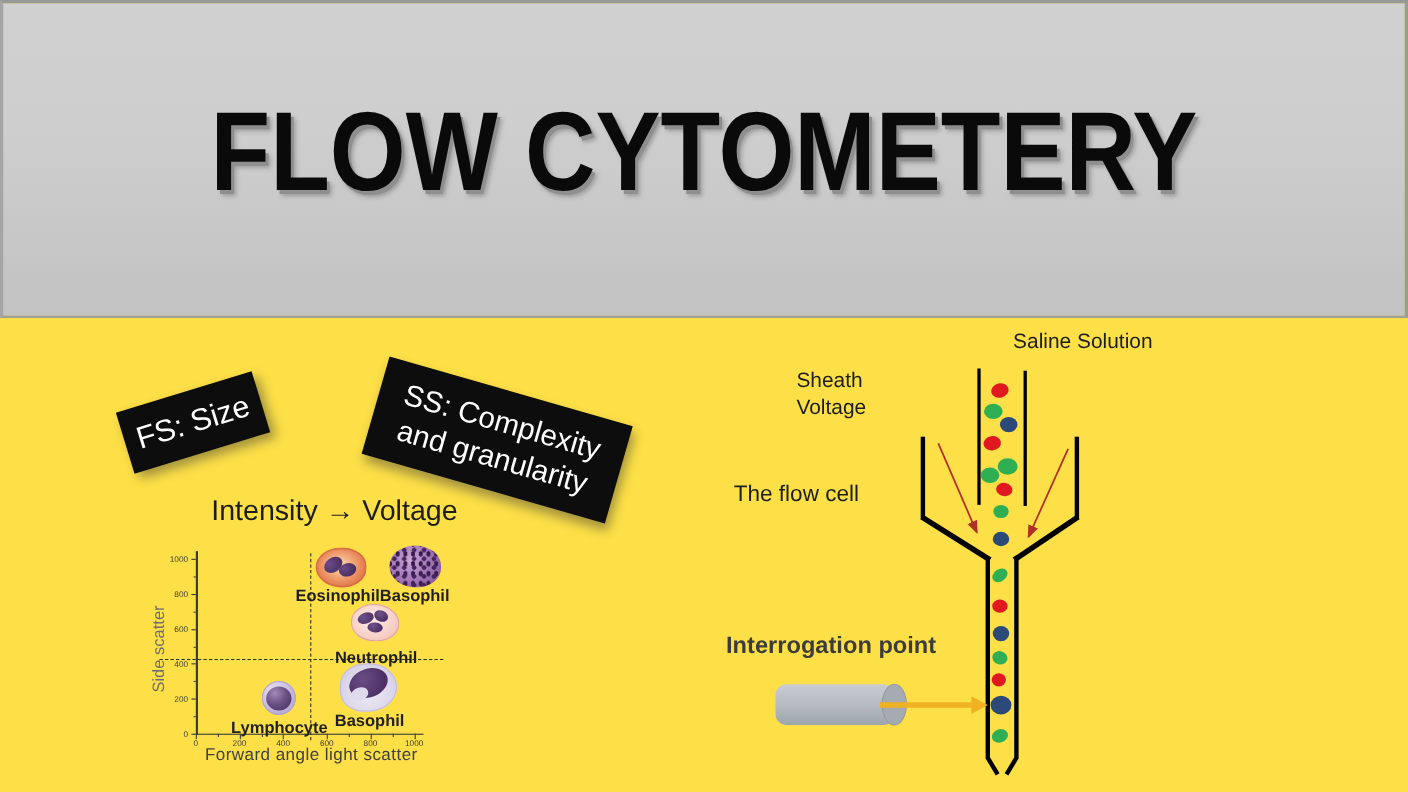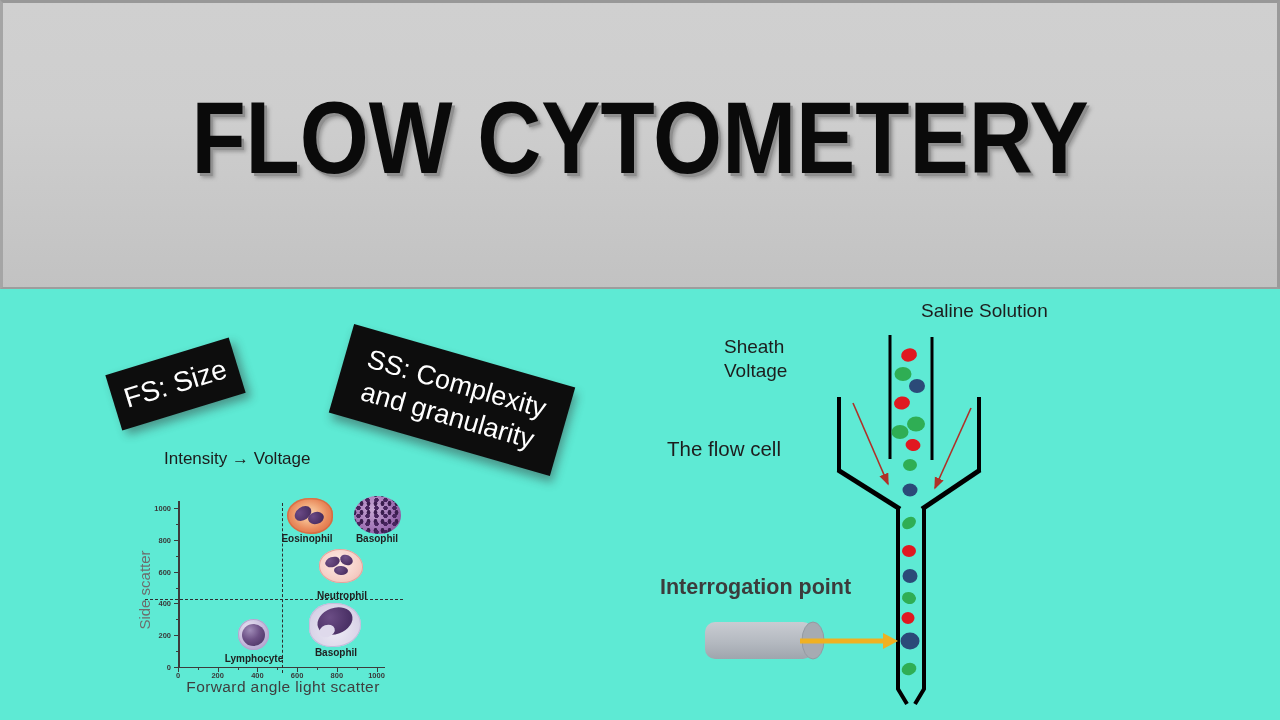--- a/index.html
+++ b/index.html
@@ -1,57 +1,57 @@
 <!DOCTYPE html>
 <html><head>
 <meta charset="utf-8">
 <style>
   html,body{margin:0;padding:0;background:#ffffff;}
-  #slide{position:relative;width:1280px;height:720px;background:#5eead4;overflow:hidden;
+  #slide{position:relative;width:1280px;height:720px;background:#fde047;overflow:hidden;
          font-family:"Liberation Sans",sans-serif;}
 
   
   #header{position:absolute;left:0;top:0;width:1280px;height:289px;box-sizing:border-box;
     background:linear-gradient(180deg,#d0d0d0 0%,#cecece 40%,#c2c2c2 100%);
     border-top:3px solid #989898;border-left:3px solid #a5a5a5;border-right:3px solid #9a9a9a;
     border-bottom:2px solid #9d9d9d;}
   #title{position:absolute;left:0;top:84px;width:100%;text-align:center;
     font-size:102px;line-height:102px;font-weight:bold;color:#0a0a0a;white-space:nowrap;
     transform:scaleX(0.87);letter-spacing:0px;
     text-shadow:3px 3px 0 #8f8f8f,5px 5px 4px rgba(110,110,110,0.5);}
 
   
   .banner{position:absolute;background:#0d0d0d;color:#ffffff;display:flex;align-items:center;
     justify-content:center;text-align:center;box-shadow:4px 6px 10px rgba(50,50,50,0.45);}
   #fs-banner{left:111px;top:355px;width:129px;height:58px;transform:rotate(-17deg);font-size:28px;}
   #ss-banner{left:337px;top:354px;width:230px;height:92px;transform:rotate(16deg);
     font-size:27px;line-height:33px;}
 
-  #intensity{position:absolute;left:164px;top:449px;font-size:17px;color:#1c1c1c;text-align:center;}
+  #intensity{position:absolute;left:192px;top:449px;font-size:26px;color:#1c1c1c;text-align:center;}
 
   
   #scatter{position:absolute;left:130px;top:495px;width:290px;height:215px;}
   .axis{position:absolute;background:#3c3c3c;}
   #axis-y{left:48px;top:6px;width:1.5px;height:167px;}
   #axis-x{left:48px;top:171.5px;width:207px;height:1.5px;}
   #dash-v{position:absolute;left:152px;top:8px;height:170px;border-left:1.6px dashed #2e2e2e;}
   #dash-h{position:absolute;left:15px;top:104px;width:258px;border-top:1.6px dashed #2e2e2e;}
   .tick{position:absolute;background:#3c3c3c;}
   .xmajor{top:172px;width:1px;height:4.5px;}
   .xminor{top:172px;width:1px;height:2.5px;}
   .ymajor{left:43.5px;width:4.5px;height:1px;}
   .yminor{left:45.5px;width:2.5px;height:1px;}
-  .ticklabel{position:absolute;font-size:7.5px;font-weight:bold;color:#3a3a3a;}
+  .ticklabel{position:absolute;font-size:7.5px;font-weight:normal;color:#3a3a3a;}
   .xlab{top:176px;transform:translateX(-50%);}
   .ylab{left:41px;transform:translateX(-100%);}
   #ylabel{position:absolute;left:-46px;top:87px;width:120px;height:16px;text-align:center;
     font-size:15px;color:#6d6d6d;transform:rotate(-90deg);}
   #xlabel{position:absolute;left:48px;top:183px;width:210px;text-align:center;
     font-size:15.5px;color:#3f3f3f;letter-spacing:0.4px;}
-  .cell-label{position:absolute;font-size:10px;font-weight:bold;color:#1f1f1f;
+  .cell-label{position:absolute;font-size:15px;font-weight:bold;color:#1f1f1f;
     transform:translateX(-50%);white-space:nowrap;}
   .cell{position:absolute;}
   .nucleus{position:absolute;border-radius:50%;}
 
   #cell-eosinophil{left:157px;top:3px;width:46px;height:36px;border-radius:52% 48% 50% 55%;
     background:radial-gradient(ellipse at 48% 45%,#f9d9b8 0%,#f3b183 30%,#e98a5c 55%,#dd6f47 80%,#d2603c 100%);
     box-shadow:inset 0 0 0 1.5px rgba(205,95,55,0.55);}
   #cell-eosinophil .n1{left:7px;top:9px;width:18px;height:13px;transform:rotate(-35deg);
     background:radial-gradient(circle at 35% 30%,#6b4a86,#4a2f63 75%);}
   #cell-eosinophil .n2{left:21px;top:14px;width:16px;height:12px;transform:rotate(-15deg);

